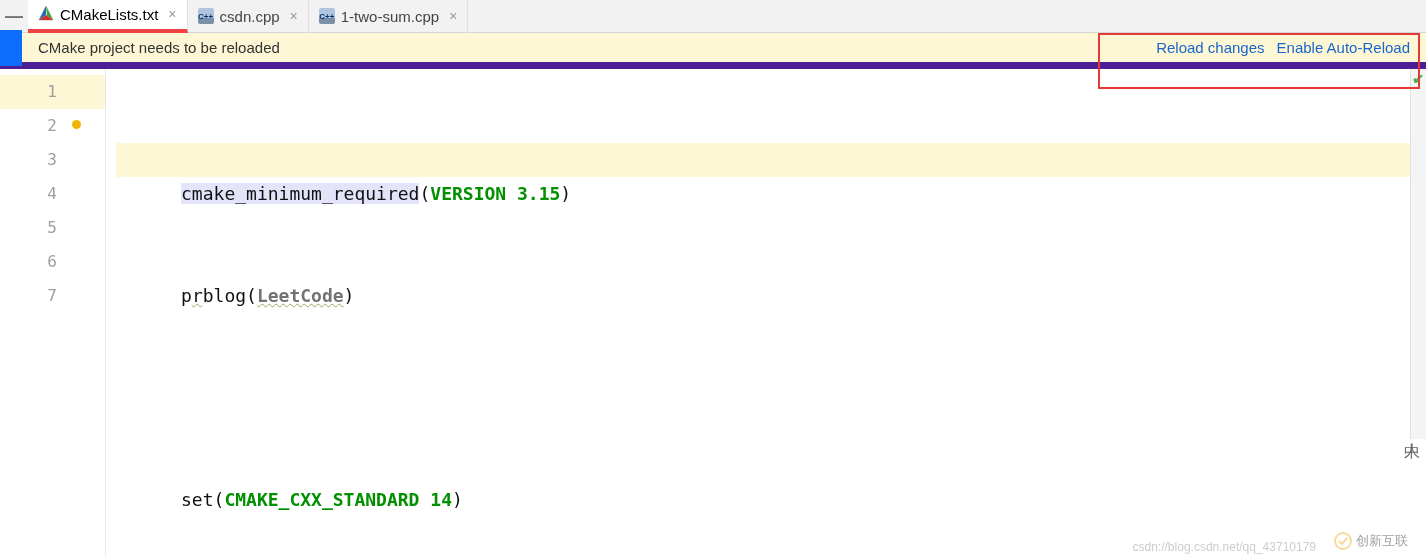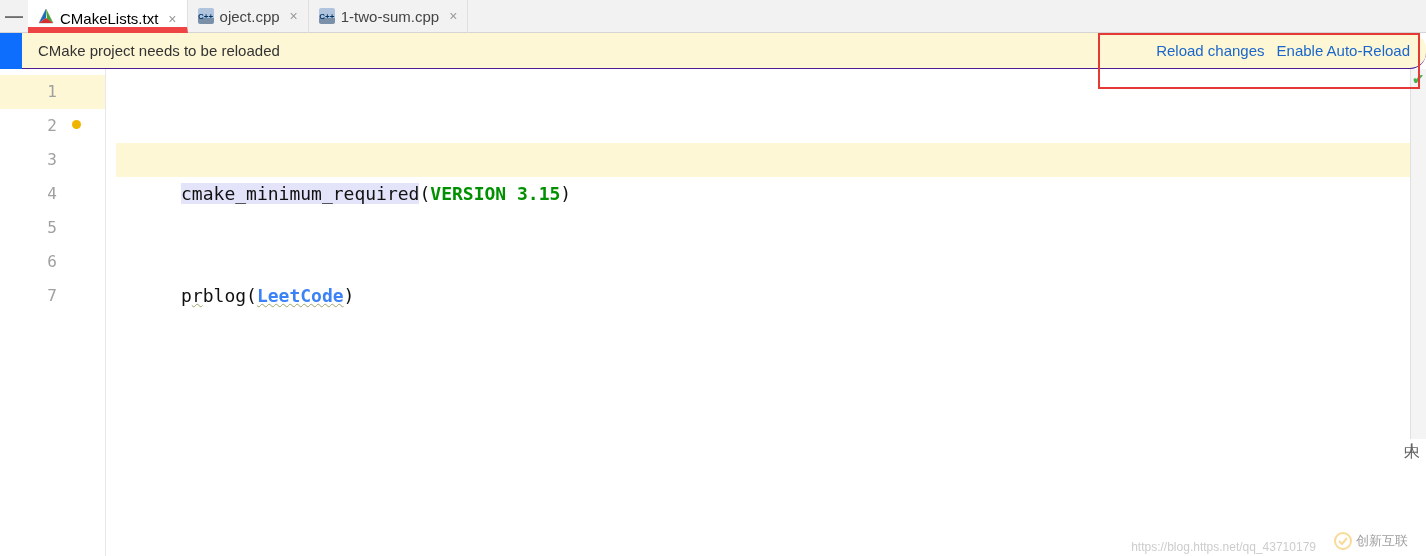--- a/index.html
+++ b/index.html
@@ -33,23 +33,22 @@
       padding: 0 10px;
       height: 33px;
       gap: 6px;
       cursor: pointer;
       border-right: 1px solid #e0e0e0;
       color: #444;
       font-size: 15px;
     }
     .tab.active {
       background: #fff;
-      border-bottom: 6px solid #ef4444;
+      border-bottom: 4px solid #ef4444;
       color: #000;
-      align-items: flex-end;
     }
     .tab-close {
       color: #999;
       font-size: 14px;
       margin-left: 4px;
     }
     .icon-cmake {
       display: inline-block;
     }
     .icon-cpp {
@@ -64,22 +63,21 @@
       color: #003366;
       font-weight: bold;
     }
     .notif-bar {
       display: flex;
       align-items: center;
       justify-content: space-between;
       background: #fdf7d5;
       height: 36px;
       padding: 0 16px 0 6px;
-      border-bottom: 1px solid #4c1d95;
-      border-radius: 16px;
+      border-bottom: 7px solid #4c1d95;
     }
     .notif-left {
       display: flex;
       align-items: center;
     }
     .blue-strip {
       width: 22px;
       height: 36px;
       background: #0d6efd;
       margin-right: 8px;
@@ -146,21 +144,21 @@
       color: #111;
       white-space: pre;
       position: relative;
     }
     .line { height: 34px; }
     .line.highlight-line { background: #fdf7d5; }
     .fn-sel {
       background: #e3e3fa;
     }
     .ident-green { color: #009000; font-weight: 600; }
-    .arg-green { color: #3b82f6; font-weight: 600; }
+    .arg-green { color: #737373; font-weight: 600; }
     .wavy {
       text-decoration-line: underline;
       text-decoration-style: wavy;
       text-decoration-color: #9aa76b;
       text-decoration-thickness: 1px;
     }
     .watermark-logo {
       position: absolute;
       bottom: 6px;
       right: 18px;
@@ -221,21 +219,21 @@
         <polygon points="8,1 15,15 9,11" fill="#3fa535"></polygon>
         <polygon points="1,15 15,15 8,10" fill="#d32f2f"></polygon>
       </svg>
     </span>
     <span>CMakeLists.txt</span>
     <span class="tab-close">×</span>
   </div>
 
   <div class="tab">
     <span class="icon-cpp">C++</span>
-    <span>oject.cpp</span>
+    <span>csdn.cpp</span>
     <span class="tab-close">×</span>
   </div>
 
   <div class="tab">
     <span class="icon-cpp">C++</span>
     <span>1-two-sum.cpp</span>
     <span class="tab-close">×</span>
   </div>
 </div>
 
@@ -264,31 +262,34 @@
   </div>
 
   <div class="editor">
     <div class="line highlight-line">
       <span class="fn-sel">cmake_minimum_required</span><span>(</span><span class="ident-green">VERSION</span><span> </span><span class="ident-green">3.15</span><span>)</span>
     </div>
     <div class="line">
       <span>p</span><span class="wavy">r</span><span>blog(</span><span class="arg-green wavy">LeetCode</span><span>)</span>
     </div>
     <div class="line"></div>
+    <div class="line">
+      <span>set(</span><span class="ident-green">CMAKE_CXX_STANDARD</span><span> </span><span class="ident-green">14</span><span>)</span>
+    </div>
     <div class="line"></div>
     
     
   </div>
 </div>
 
 <div class="scrollbar-track"></div>
 <div class="green-tick">✔</div>
 
 <div class="cn-glyphs">中人</div>
 
-<div class="watermark-text">https://blog.https.net/qq_43710179</div>
+<div class="watermark-text">csdn://blog.csdn.net/qq_43710179</div>
 <div class="watermark-logo">
   <svg width="18" height="18" viewBox="0 0 18 18">
     <circle cx="9" cy="9" r="8" fill="none" stroke="#f0a500" stroke-width="2"></circle>
     <path d="M5 9 l3 3 l5 -6" fill="none" stroke="#f0a500" stroke-width="2"></path>
   </svg>
   <span>创新互联</span>
 </div>
 
 </body></html>

